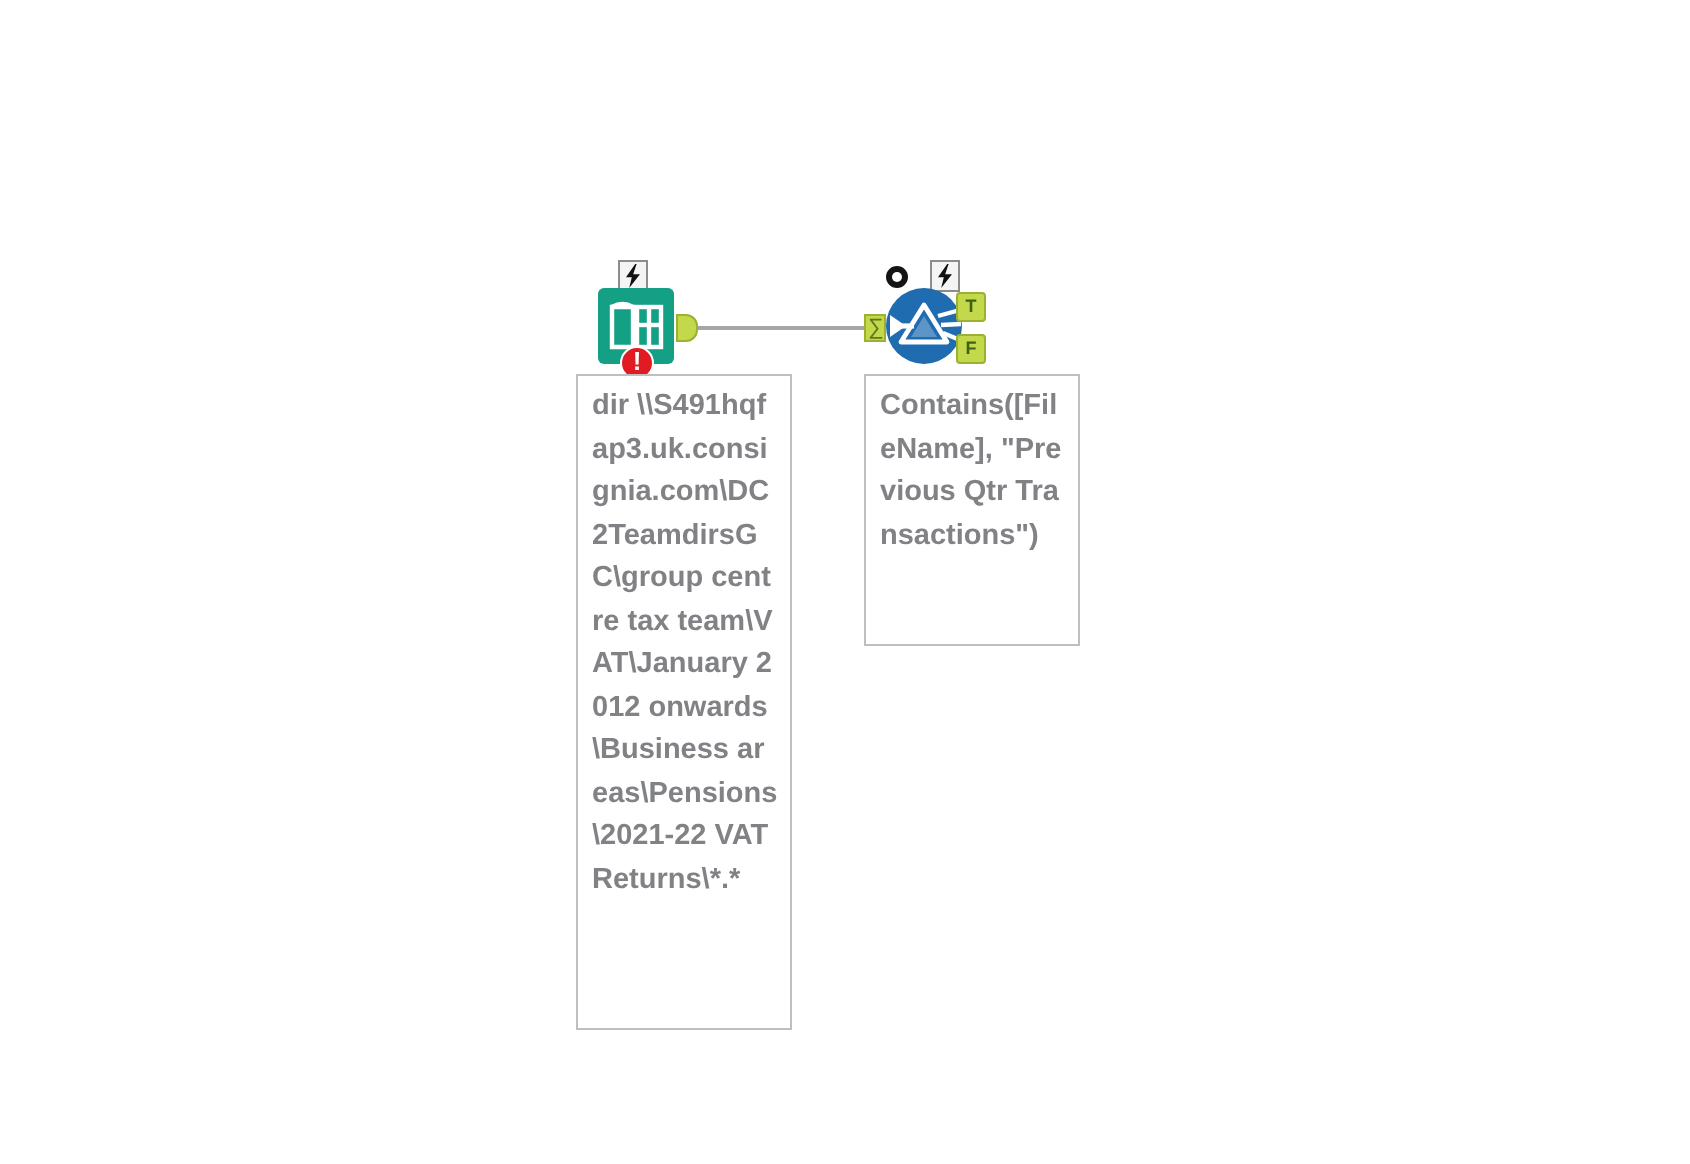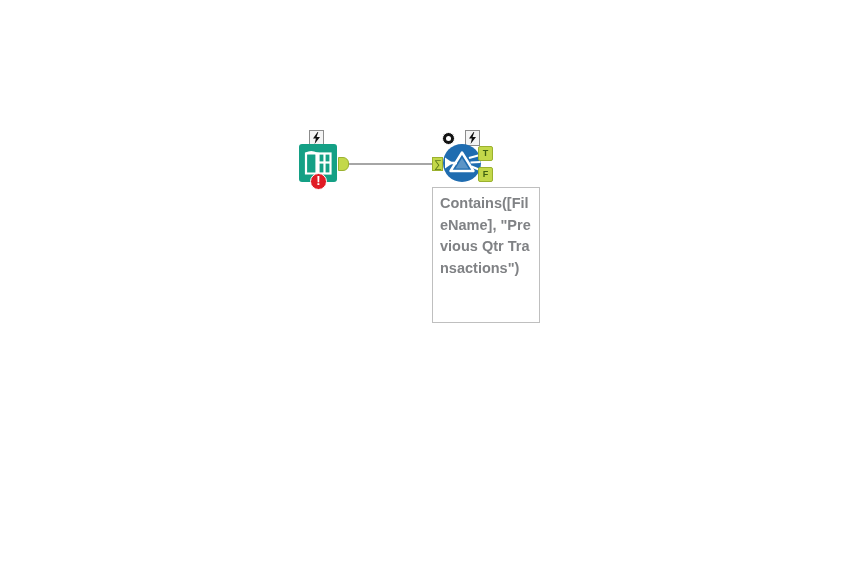--- a/index.html
+++ b/index.html
@@ -215,16 +215,17 @@
       <path d="M26 14 L37 11" stroke="#ffffff" stroke-width="2.2" fill="none"></path>
       <path d="M27.5 18.5 L37.5 18" stroke="#ffffff" stroke-width="2.2" fill="none"></path>
       <path d="M28.5 22.5 L37 26" stroke="#ffffff" stroke-width="2.2" fill="none"></path>
     </svg>
   </div>
 
   <div class="anchor anchor-label" style="left:478px; top:146px;">T</div>
 
   <div class="anchor anchor-label" style="left:478px; top:167px;">F</div>
 
+  <div class="annotation" style="left:288px; top:187px; width:108px; height:328px;">dir \\S491hqfap3.uk.consignia.com\DC2TeamdirsGC\group centre tax team\VAT\January 2012 onwards\Business areas\Pensions\2021-22 VAT Returns\*.*</div>
 
   <div class="annotation" style="left:432px; top:187px; width:108px; height:136px;">Contains([FileName], "Previous Qtr Transactions")</div>
 
 </div>
 
 </body></html>

